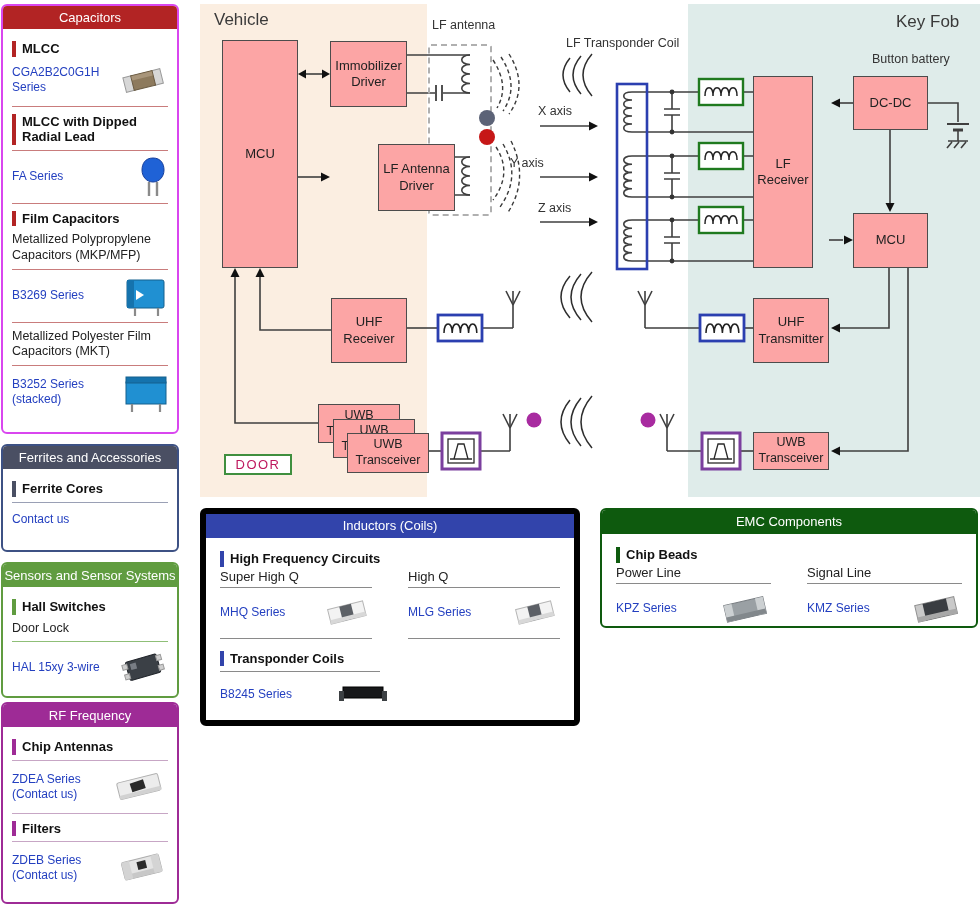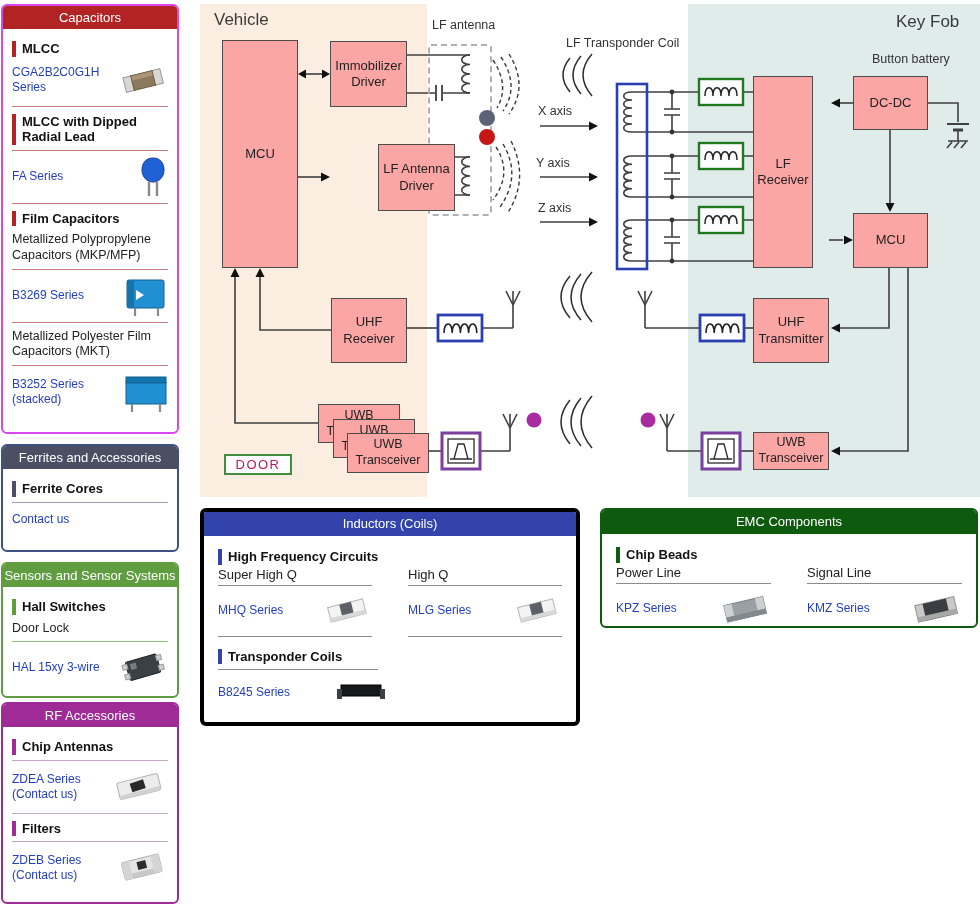--- a/index.html
+++ b/index.html
@@ -30,21 +30,21 @@
   .p-sen{left:1px;top:562px;width:178px;height:136px;border:2px solid #609c40;}
   .p-sen .phead{background:#609c40;}
   .p-sen .bar{background:#609c40;}
   .p-sen .sep{border-top-color:#8fbf77;}
   
   .p-rf{left:1px;top:702px;width:178px;height:202px;border:2px solid #9e2b96;}
   .p-rf .phead{background:#9e2b96;}
   .p-rf .bar{background:#9e2b96;}
   .p-rf .sep{border-top-color:#c7a6c5;}
   
-  .p-ind{left:200px;top:508px;width:380px;height:218px;border:4px solid #000000;}
+  .p-ind{left:200px;top:508px;width:380px;height:218px;border:6px solid #000000;}
   .p-ind .phead{background:#3244ab;height:24px;line-height:24px;}
   .p-ind .bar{background:#3244ab;}
   .p-ind .sep{border-top-color:#8a8a8a;}
   
   .p-emc{left:600px;top:508px;width:378px;height:120px;border:2px solid #0e5a0e;}
   .p-emc .phead{background:#0e5a0e;height:24px;line-height:24px;}
   .p-emc .bar{background:#0e5a0e;}
   .cols{display:flex;gap:36px;}
   .col{flex:1 1 0;}
   .col .u{border-bottom:1px solid #8a8a8a;padding-bottom:3px;font-size:13px;color:#222;}
@@ -198,21 +198,21 @@
       <polygon points="831,451 840,446.5 840,455.5"></polygon>
     </g>
   </svg>
 
   <div class="dtitle" style="left:214px;top:10px;">Vehicle</div>
   <div class="dtitle" style="left:896px;top:12px;">Key Fob</div>
   <div class="dlabel" style="left:432px;top:18px;">LF antenna</div>
   <div class="dlabel" style="left:566px;top:36px;">LF Transponder Coil</div>
   <div class="dlabel" style="left:872px;top:52px;">Button battery</div>
   <div class="dlabel" style="left:538px;top:104px;">X axis</div>
-  <div class="dlabel" style="left:536px;top:156px;">Y axis</div>
+  <div class="dlabel" style="left:510px;top:156px;">Y axis</div>
   <div class="dlabel" style="left:538px;top:201px;">Z axis</div>
 
   <div class="blk" style="left:222px;top:40px;width:76px;height:228px;">MCU</div>
   <div class="blk" style="left:330px;top:41px;width:77px;height:66px;">Immobilizer Driver</div>
   <div class="blk" style="left:330px;top:144px;width:77px;height:67px;margin-left:48px;">LF Antenna Driver</div>
   <div class="blk" style="left:331px;top:298px;width:76px;height:65px;">UHF Receiver</div>
   <div class="blk" style="left:318px;top:404px;width:82px;height:39px;font-size:12.5px;">UWB Transceiver</div>
   <div class="blk" style="left:333px;top:419px;width:82px;height:39px;font-size:12.5px;">UWB Transceiver</div>
   <div class="blk" style="left:347px;top:433px;width:82px;height:40px;font-size:12.5px;">UWB Transceiver</div>
   <div class="door" style="left:224px;top:454px;width:68px;height:21px;">DOOR</div>
@@ -328,21 +328,21 @@
               <rect x="42" y="23" width="5" height="5" fill="#cfcfcf" stroke="#9a9a9a"></rect>
               <rect x="15" y="14" width="6" height="6" fill="#787d84"></rect>
             </g>
           </svg>
       </span>
     </div>
   </div>
 </div>
 
 <div class="panel p-rf">
-  <div class="phead">RF Accessories</div>
+  <div class="phead">RF Frequency</div>
   <div class="pbody">
     <div class="sh">
         <span class="bar"></span>
         <span>Chip Antennas</span>
       </div>
     <hr class="sep">
     <div class="lrow">
       <a class="lnk" style="max-width:94px;">ZDEA Series (Contact us)</a>
       <span class="icon">
         <svg width="58" height="40" viewBox="0 0 58 40">

